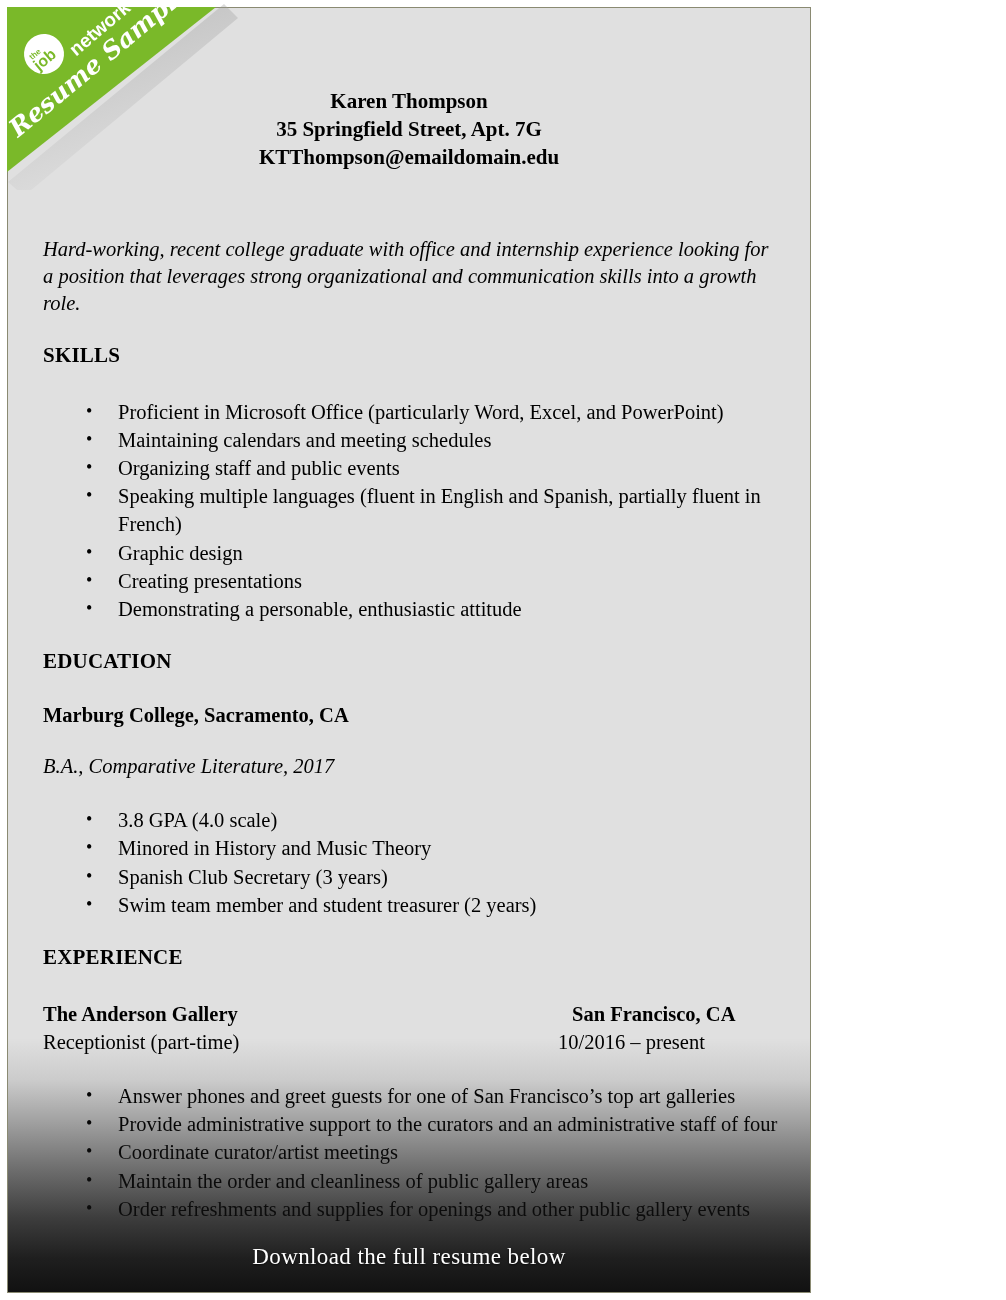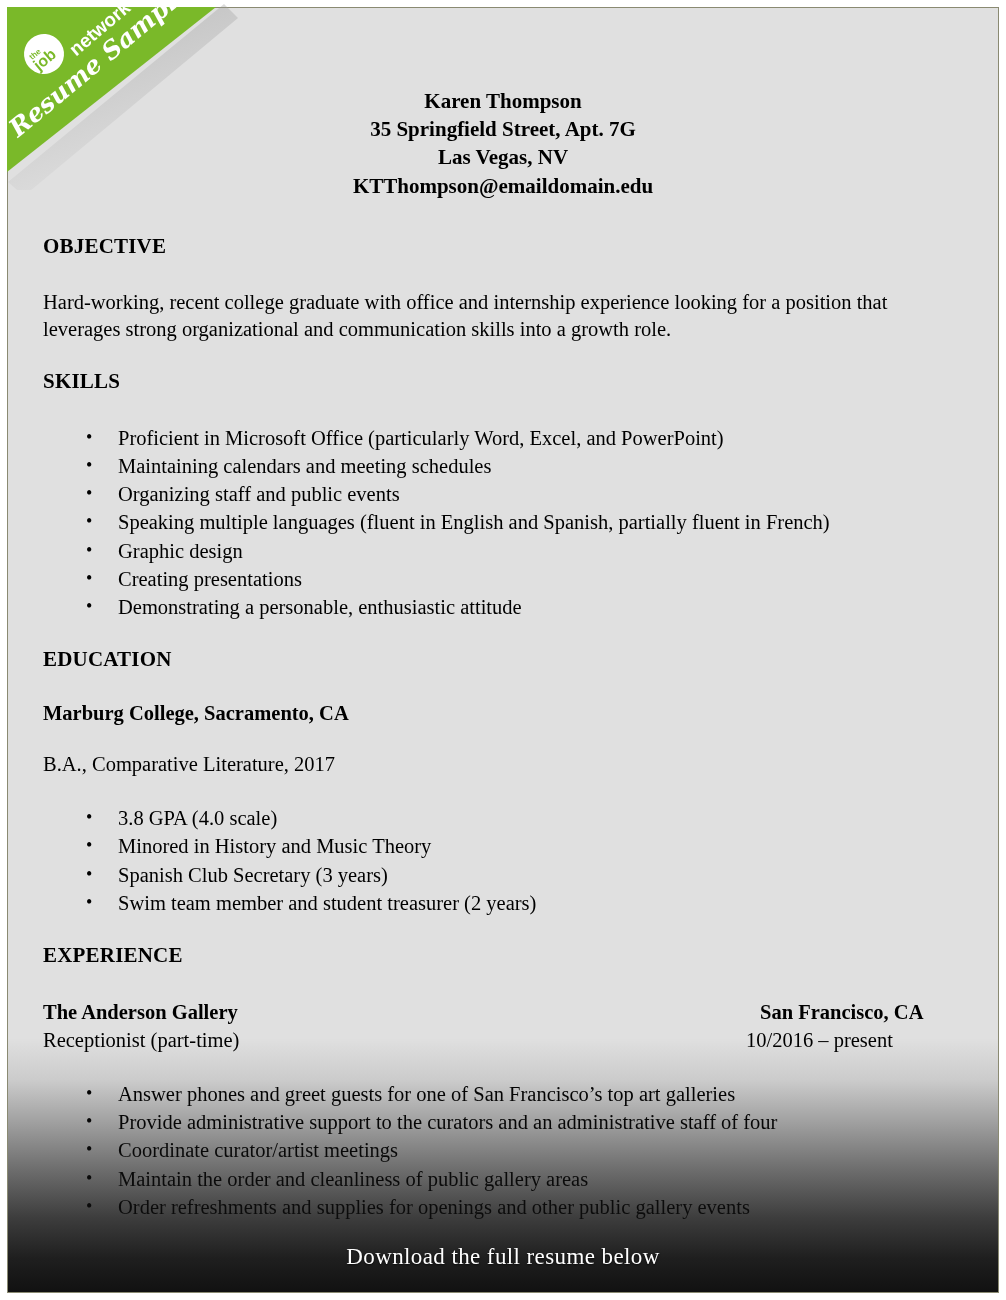--- a/index.html
+++ b/index.html
@@ -14,21 +14,21 @@
     position:relative;
     width:1006px; height:1300px;
     background:#ffffff;
     overflow:hidden;
   }
 
   
   #paper {
     position:absolute;
     left:7px; top:7px;
-    width:992px; height:1286px;
+    width:804px; height:1286px;
     background:#e0e0e0;
     border:1px solid #8a8a72;
     overflow:hidden;
   }
 
   
   #fade {
     position:absolute;
     left:0; right:0; top:400px; bottom:0;
     background:linear-gradient(to bottom,
@@ -84,20 +84,21 @@
 
   .section-head {
     font-weight:bold;
     font-size:21px;
     color:#000;
     margin-left:35px;
     letter-spacing:0.2px;
   }
 
   .body-italic {
+    font-style:italic;
     font-size:20.5px;
     line-height:27px;
     color:#000;
     margin-left:35px;
     margin-right:40px;
   }
 
   .bold-line {
     font-weight:bold;
     font-size:20.5px;
@@ -145,27 +146,25 @@
 <body>
 
 <div id="page">
   <div id="paper">
 
     <div id="content">
 
       <div class="contact">
         <div>Karen Thompson</div>
         <div>35 Springfield Street, Apt. 7G</div>
-        <div>Las Vegas, NV</div>
         <div>KTThompson@emaildomain.edu</div>
       </div>
 
       <div class="sp-34"></div>
 
-      <div class="section-head">OBJECTIVE</div>
       <div class="sp-30"></div>
       <div class="body-italic">Hard-working, recent college graduate with office and internship experience looking for a position that leverages strong organizational and communication skills into a growth role.</div>
 
       <div class="sp-26"></div>
 
       <div class="section-head">SKILLS</div>
       <div class="sp-30"></div>
       <ul class="bullets">
         <li>Proficient in Microsoft Office (particularly Word, Excel, and PowerPoint)</li>
         <li>Maintaining calendars and meeting schedules</li>

